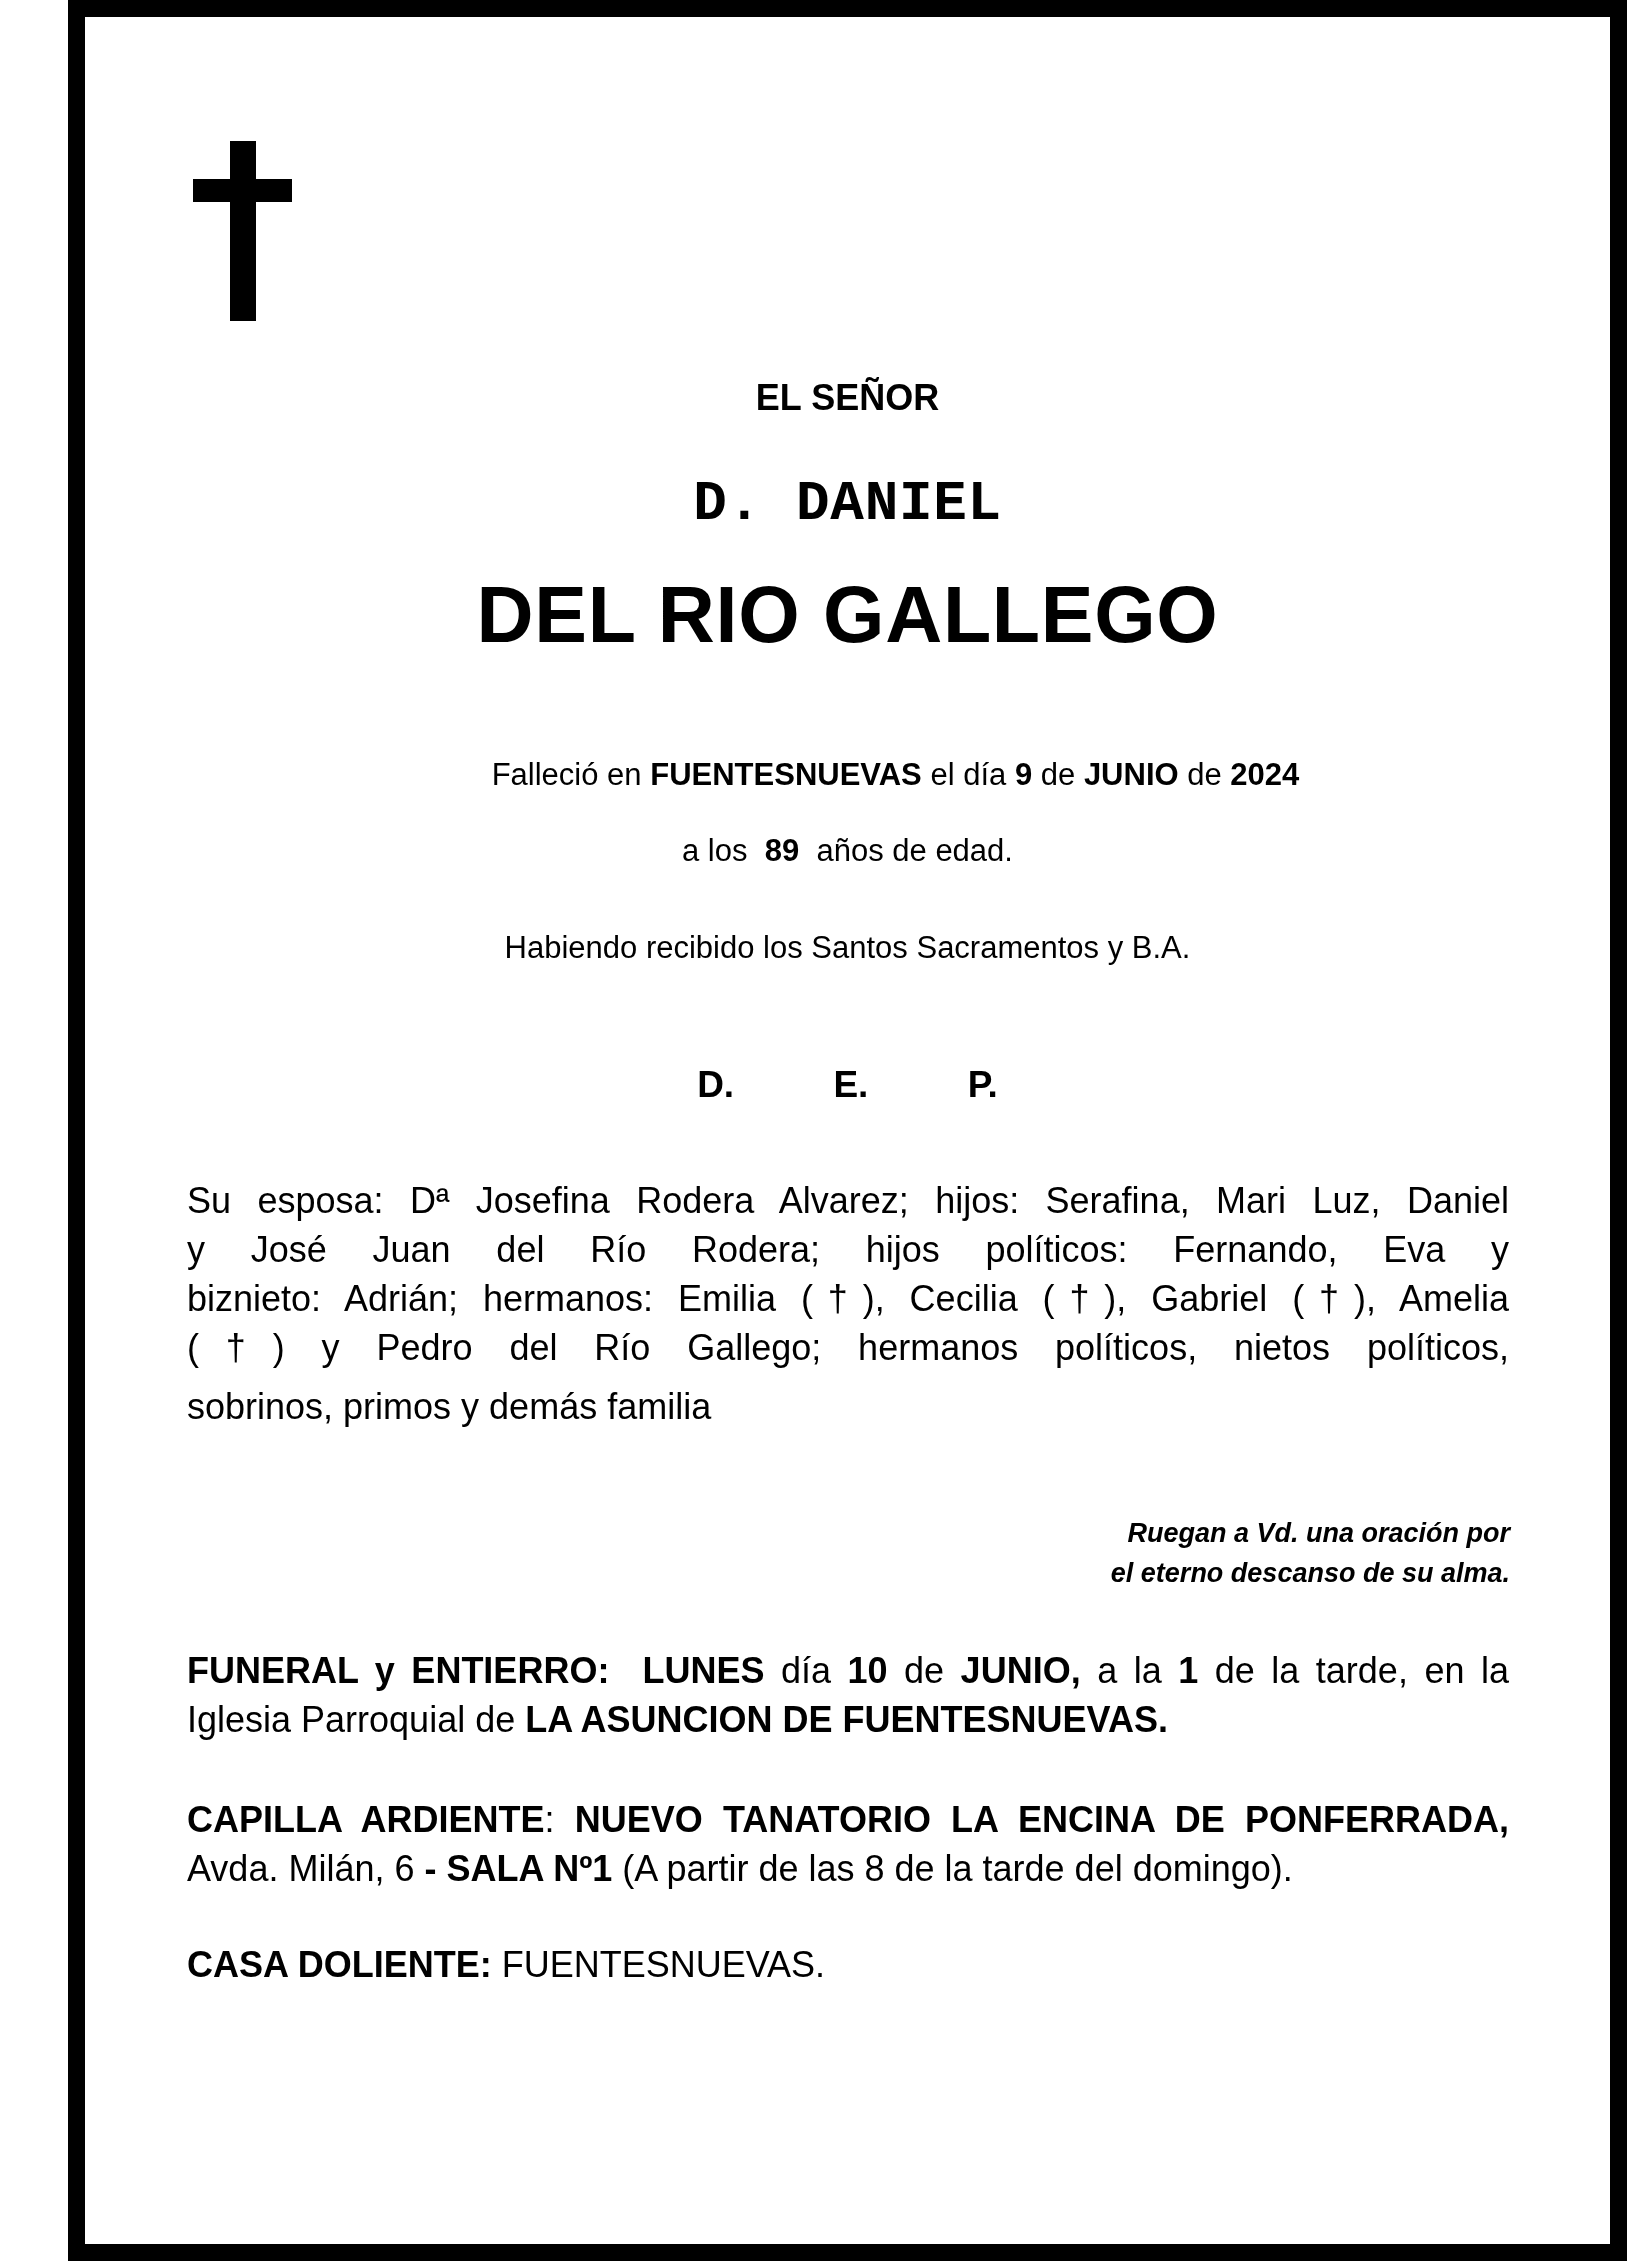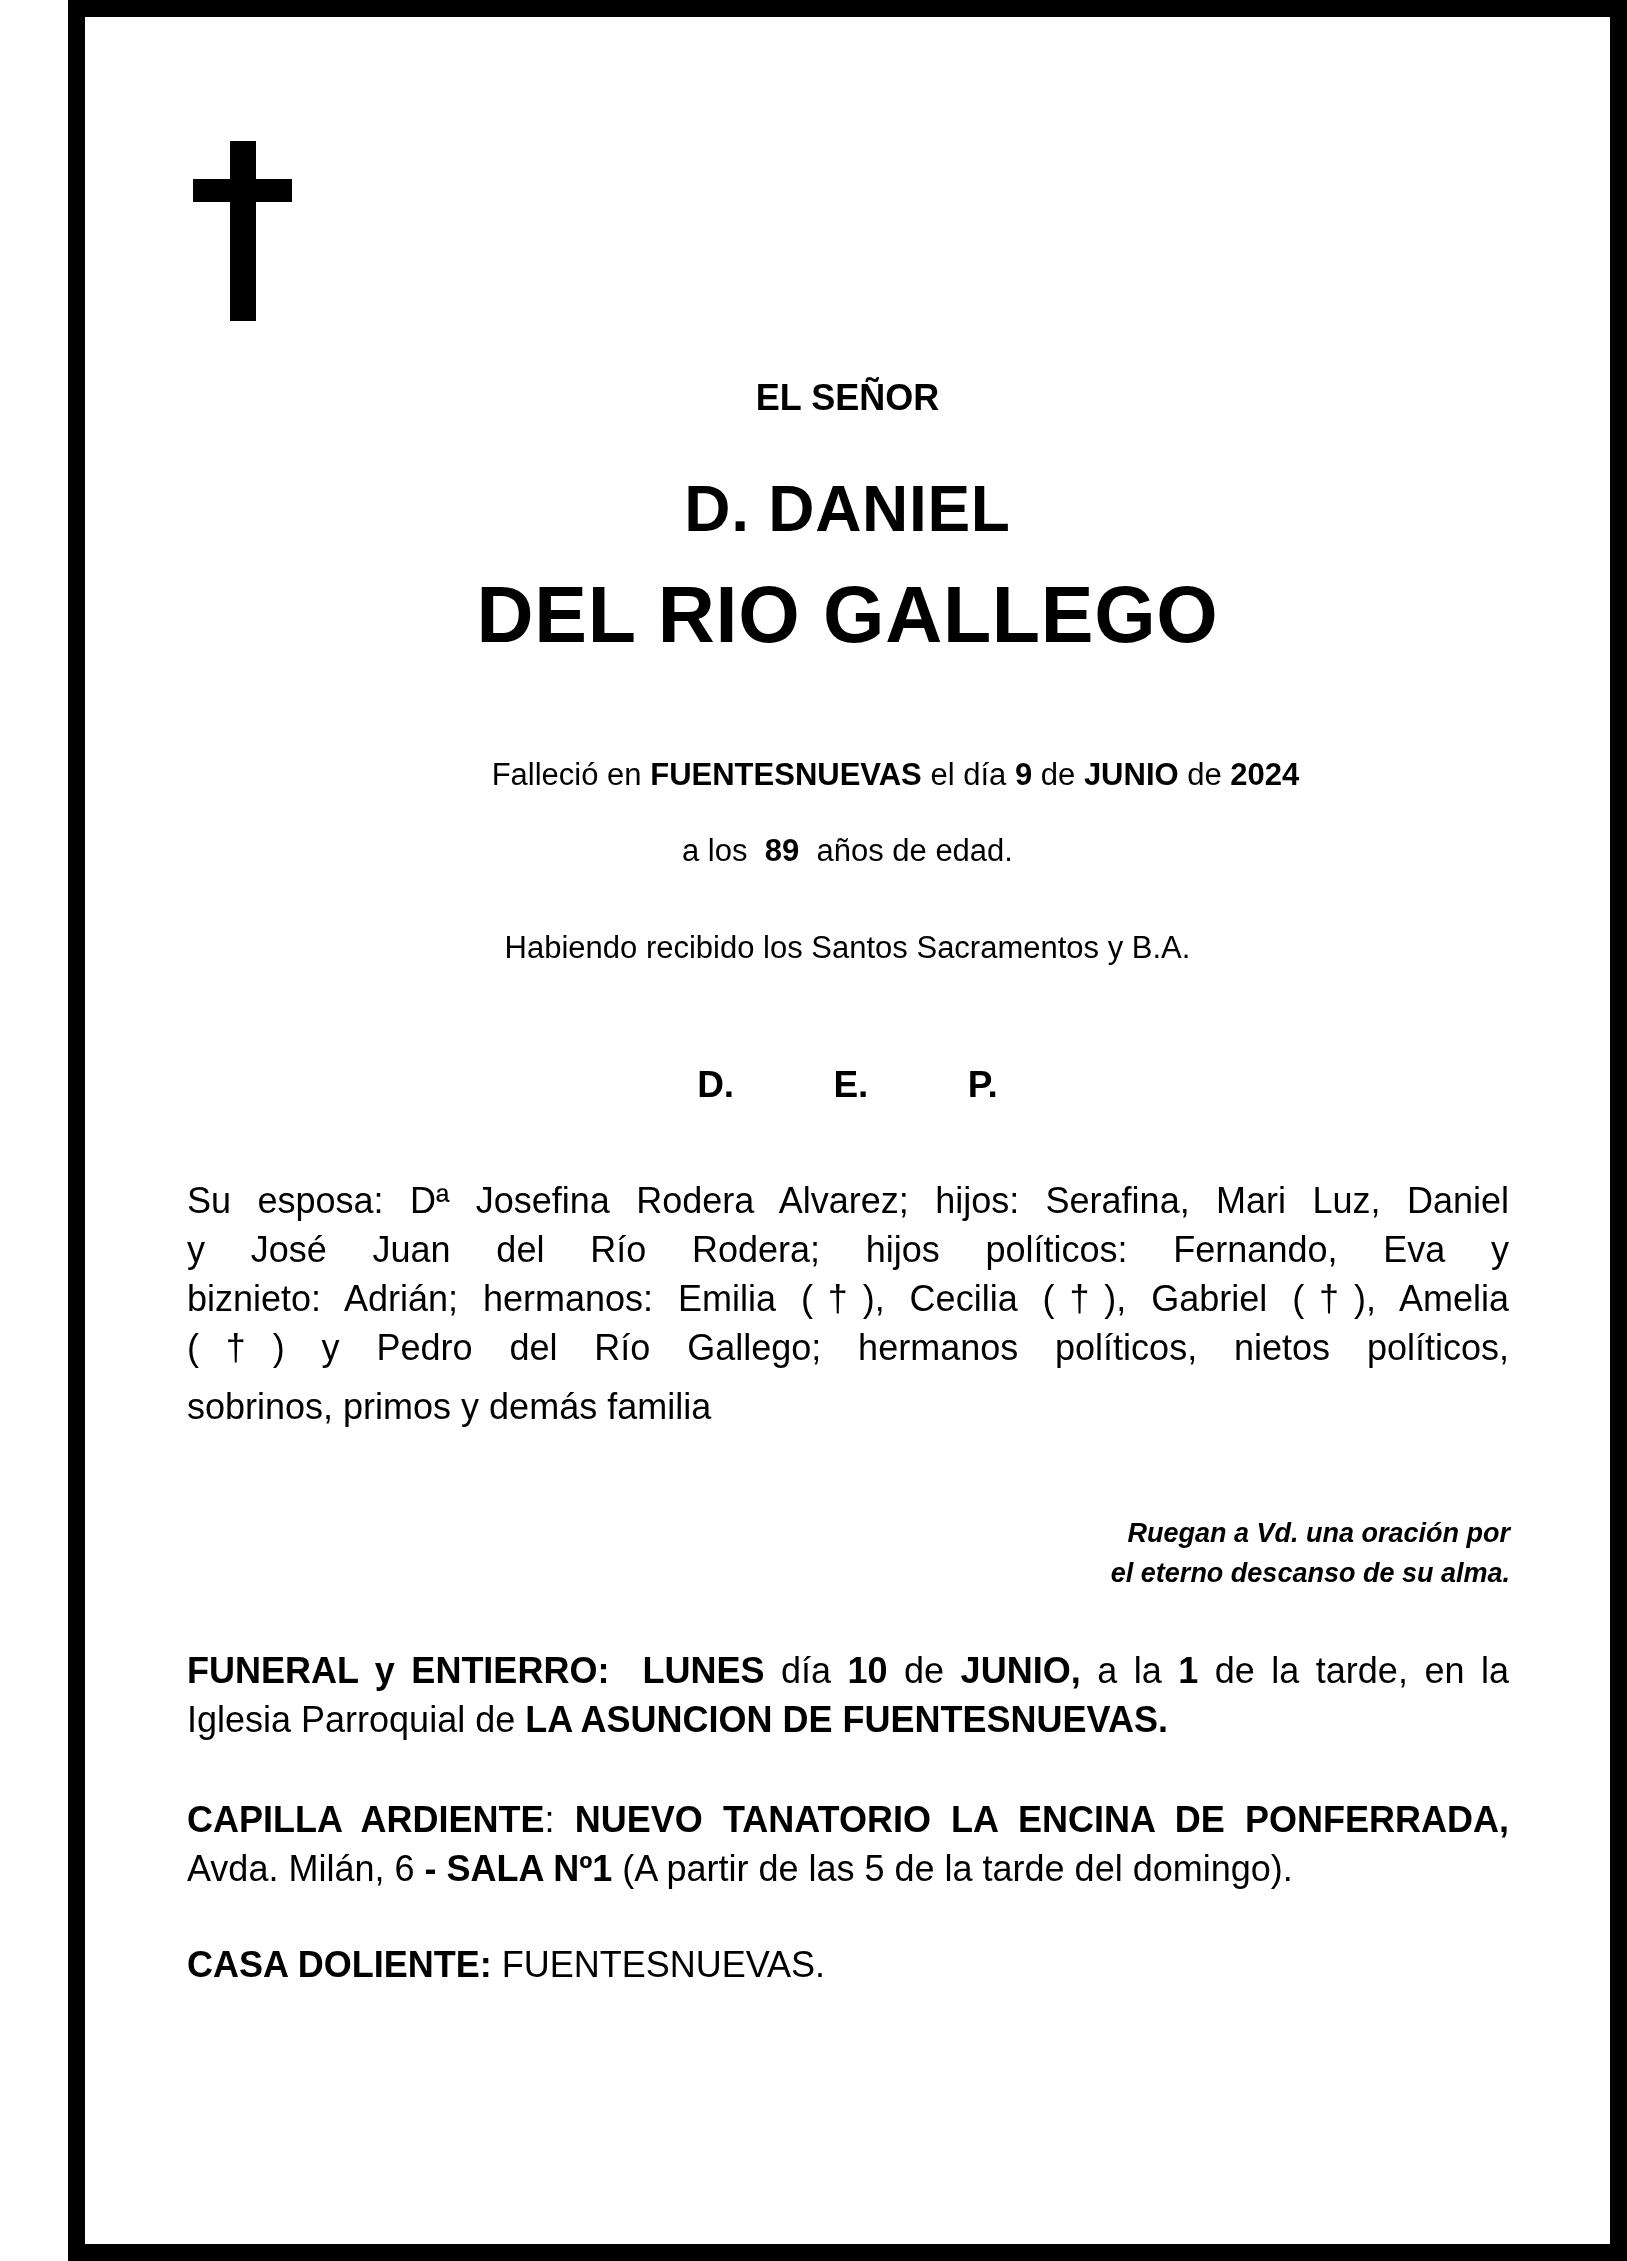--- a/index.html
+++ b/index.html
@@ -11,21 +11,21 @@
     position: absolute; left: 68px; top: 0; width: 1559px; height: 2261px;
     box-sizing: border-box;
     border-left: 17px solid #000; border-top: 17px solid #000;
     border-right: 17px solid #000; border-bottom: 17px solid #000;
   }
   .cross-v { position: absolute; left: 230px; top: 141px; width: 26px; height: 180px; background: #000; }
   .cross-h { position: absolute; left: 193px; top: 179px; width: 99px; height: 23px; background: #000; }
 
   .center { position: absolute; left: 85px; width: 1525px; text-align: center; white-space: nowrap; }
   .el-senor { top: 377px; font-size: 36px; font-weight: bold; }
-  .name1 { top: 472px; font-size: 64px; font-weight: bold; letter-spacing: 0.7px; }
+  .name1 { top: 472px; font-size: 56px; font-weight: bold; letter-spacing: 0.7px; font-family: Liberation Mono, monospace; }
   .name2 { top: 569px; font-size: 79px; font-weight: bold; letter-spacing: 0.7px; }
   .line-died { top: 757px; font-size: 31px; padding-left: 48px; }
   .line-age { top: 833px; font-size: 31px; }
   .line-sacr { top: 930px; font-size: 31px; }
   .dep { top: 1064px; font-size: 37px; font-weight: bold; word-spacing: 41px; }
   .dep span { margin: 0 24px; }
 
   .para { position: absolute; left: 187px; width: 1322px; font-size: 36px; line-height: 49px; }
   .para .jl { display: block; text-align: justify; text-align-last: justify; white-space: nowrap; }
   .para .ll { display: block; text-align: left; white-space: nowrap; margin-top: 10px; }
@@ -112,21 +112,21 @@
 
 <div class="info capilla">
   <span style="display:block;text-align:justify;text-align-last:justify;white-space:nowrap;">
     <b>CAPILLA ARDIENTE</b><span>:</span>
     <b>NUEVO TANATORIO LA ENCINA DE PONFERRADA,</b>
   </span>
   <span style="display:block;white-space:nowrap;">
     <span>Avda. Milán, 6</span>
     <b>-</b>
     <b>SALA Nº1</b>
-    <span>(A partir de las 5 de la tarde del domingo).</span>
+    <span>(A partir de las 8 de la tarde del domingo).</span>
   </span>
 </div>
 
 <div class="info casa">
   <b>CASA DOLIENTE:</b>
   <span>FUENTESNUEVAS.</span>
 </div>
 
 
 </body></html>

